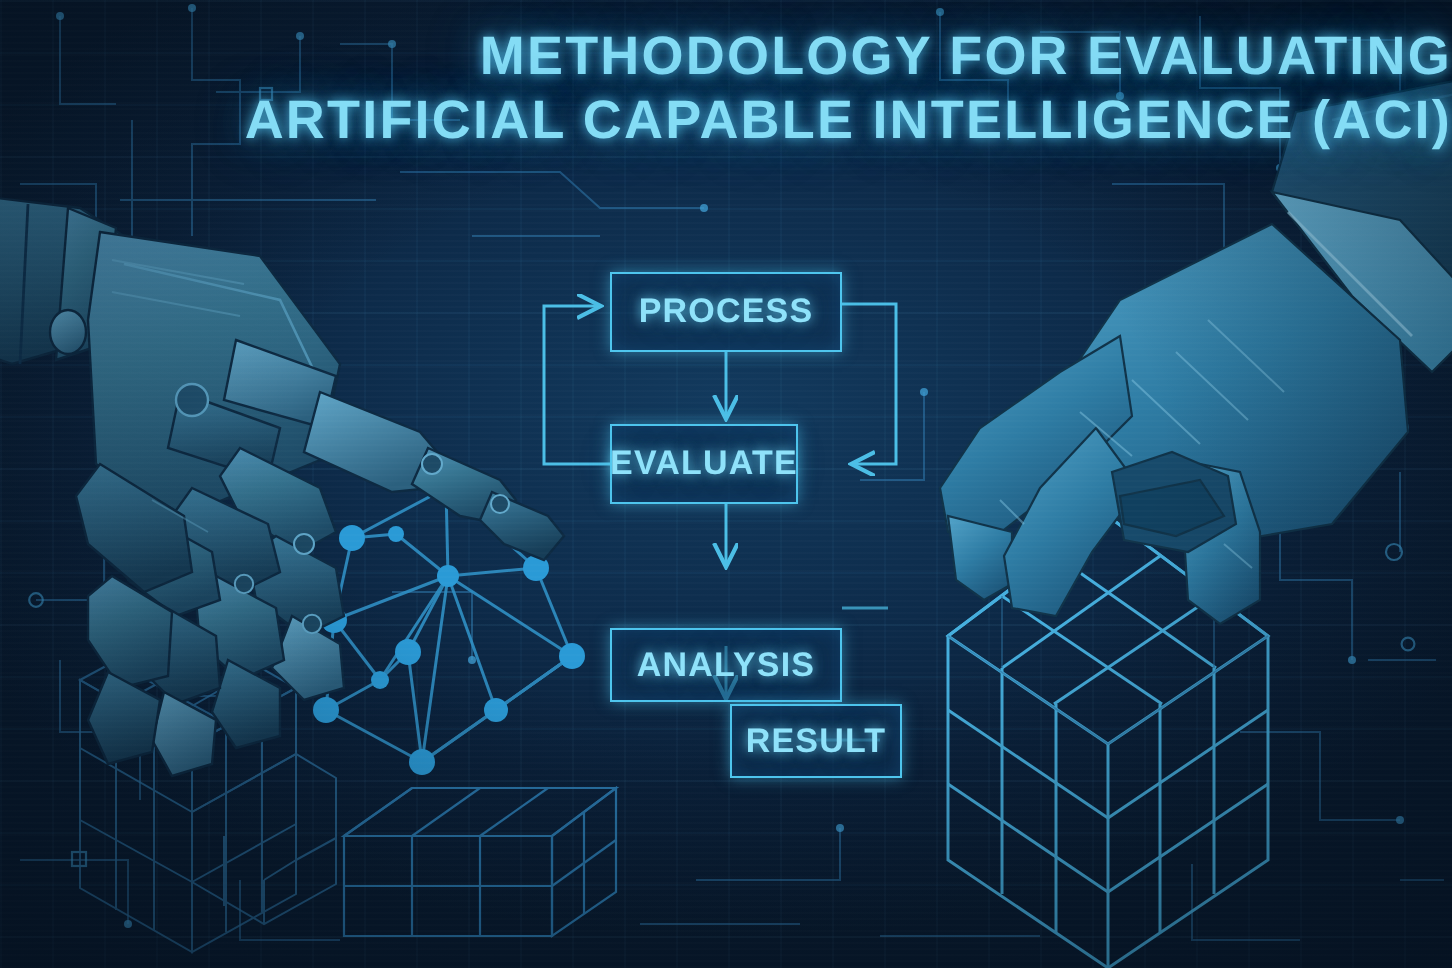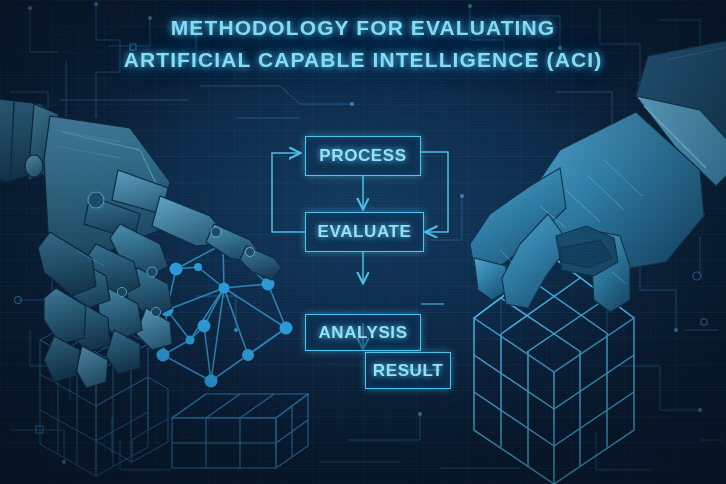--- a/index.html
+++ b/index.html
@@ -53,30 +53,31 @@
   
   .title-wrap {
     position: absolute;
     left: 0;
     top: 12px;
     width: 726px;
     text-align: center;
     z-index: 6;
   }
   .title-line {
-    font-size: 21px;
+    font-size: 27px;
     font-weight: bold;
     letter-spacing: 1.1px;
     line-height: 32px;
     color: #84dcf5;
     text-shadow:
       0 0 6px rgba(86,198,238,0.85),
       0 0 16px rgba(56,160,215,0.55),
       0 0 30px rgba(40,130,190,0.35);
     white-space: nowrap;
+    text-align: right;
   }
 
   
   .flow {
     position: absolute;
     z-index: 7;
   }
   .flow-box {
     position: absolute;
     box-sizing: border-box;
@@ -437,21 +438,21 @@
 
   <div class="title-wrap">
     <div class="title-line">METHODOLOGY FOR EVALUATING</div>
     <div class="title-line">ARTIFICIAL CAPABLE INTELLIGENCE (ACI)</div>
   </div>
 
   <div class="flow" style="left:0;top:0;width:726px;height:484px;">
     <div class="flow-box" style="left:305px;top:136px;width:116px;height:40px;">
       <span>PROCESS</span>
     </div>
-    <div class="flow-box" style="left:305px;top:212px;width:119px;height:40px;">
+    <div class="flow-box" style="left:305px;top:212px;width:94px;height:40px;">
       <span>EVALUATE</span>
     </div>
     <div class="flow-box" style="left:305px;top:286px;width:116px;height:37px;margin-top:28px;">
       <span>ANALYSIS</span>
     </div>
     <div class="flow-box" style="left:322px;top:352px;width:86px;height:37px;margin-left:43px;">
       <span>RESULT</span>
     </div>
   </div>
 

